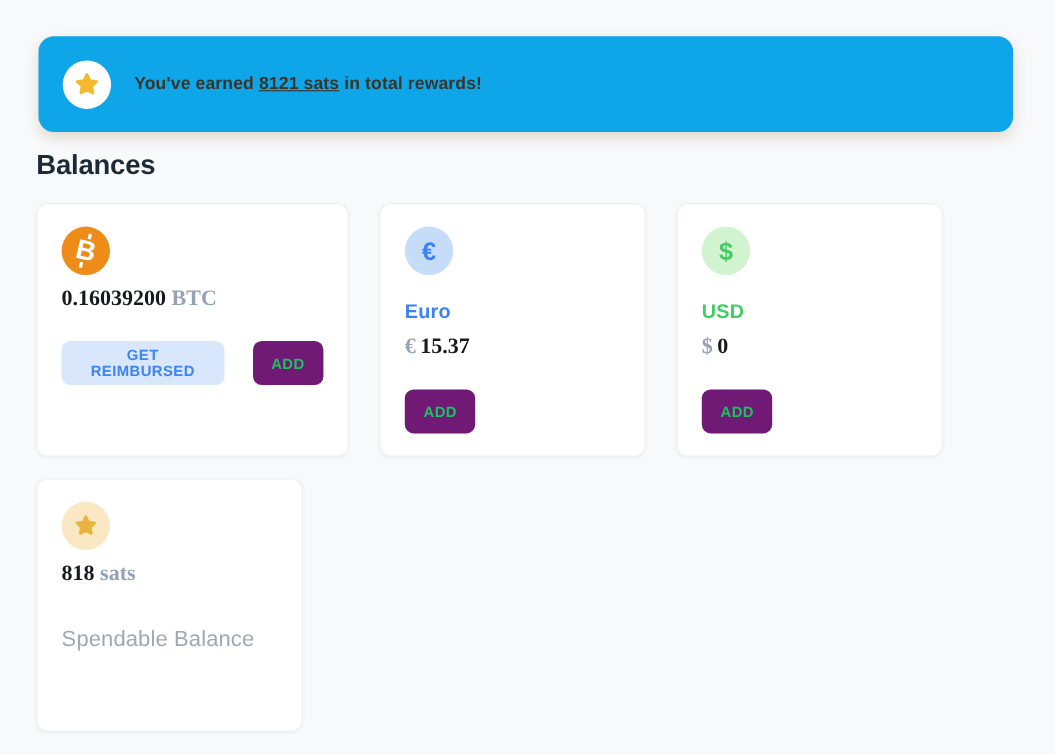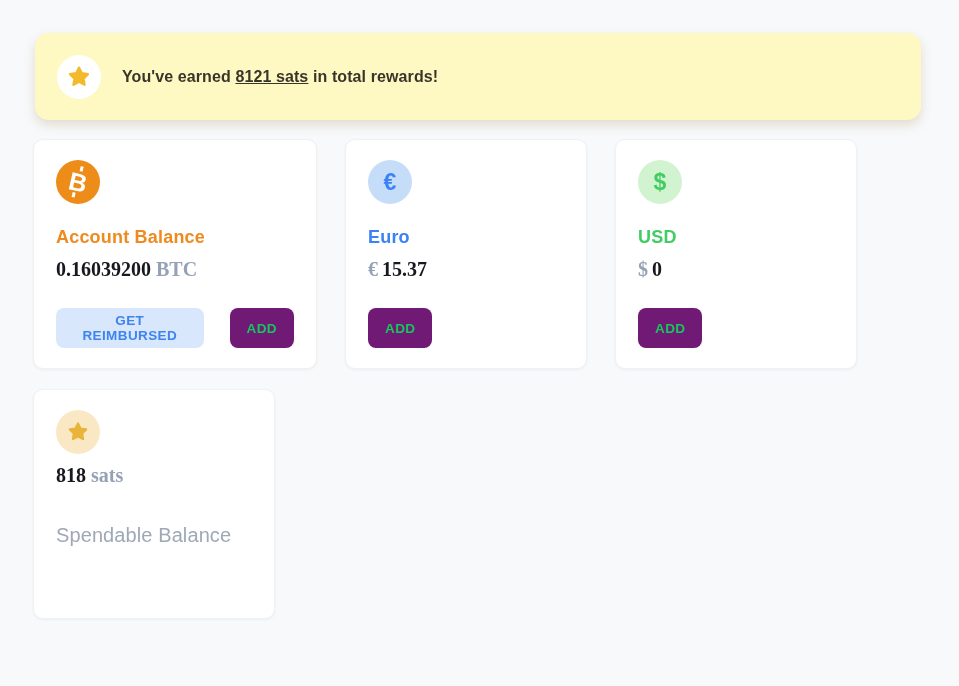--- a/index.html
+++ b/index.html
@@ -9,21 +9,21 @@
     font-family:"Liberation Sans", sans-serif;
     color:#1F2937;
     overflow:hidden;
   }
   .page{position:relative;width:959px;height:686px;}
 
   
   .banner{
     margin:33px 38px 0 35px;
     height:87px;
-    background:#fef9c3;
+    background:#0ea5e9;
     border-radius:14px;
     display:flex;align-items:center;
     padding:0 22px;box-sizing:border-box;
     box-shadow:0 5px 12px rgba(120,90,10,.18);
   }
   .banner-badge{
     width:44px;height:44px;border-radius:50%;
     background:#FFFFFF;
     display:flex;align-items:center;justify-content:center;
     color:#F2BA2C;
@@ -127,28 +127,28 @@
 
   <div class="banner">
     <div class="banner-badge">
       <svg width="26" height="26" viewBox="0 0 24 24">
         <path d="M12 3.4l2.55 5.17 5.7.83-4.12 4.02.97 5.68L12 16.42 6.9 19.1l.97-5.68-4.12-4.02 5.7-.83z" fill="currentColor" stroke="currentColor" stroke-width="2.2" stroke-linejoin="round"></path>
       </svg>
     </div>
     <p class="banner-text"><span>You've earned </span><a class="hl">8121 sats</a><span> in total rewards!</span></p>
   </div>
 
+  <h1 class="heading">Balances</h1>
 
   <div class="cards">
 
     <section class="card w-lg">
       <div class="coin coin-btc">
         <span class="btc-b">B</span>
       </div>
-      <h2 class="card-title t-orange">Account Balance</h2>
       <div class="amount"><span class="val">0.16039200</span><span class="unit post">BTC</span></div>
       <div class="actions">
         <button class="btn btn-blue">GET REIMBURSED</button>
         <button class="btn btn-green">ADD</button>
       </div>
     </section>
 
     <section class="card w-md">
       <div class="coin coin-eur">
         <span>€</span>

